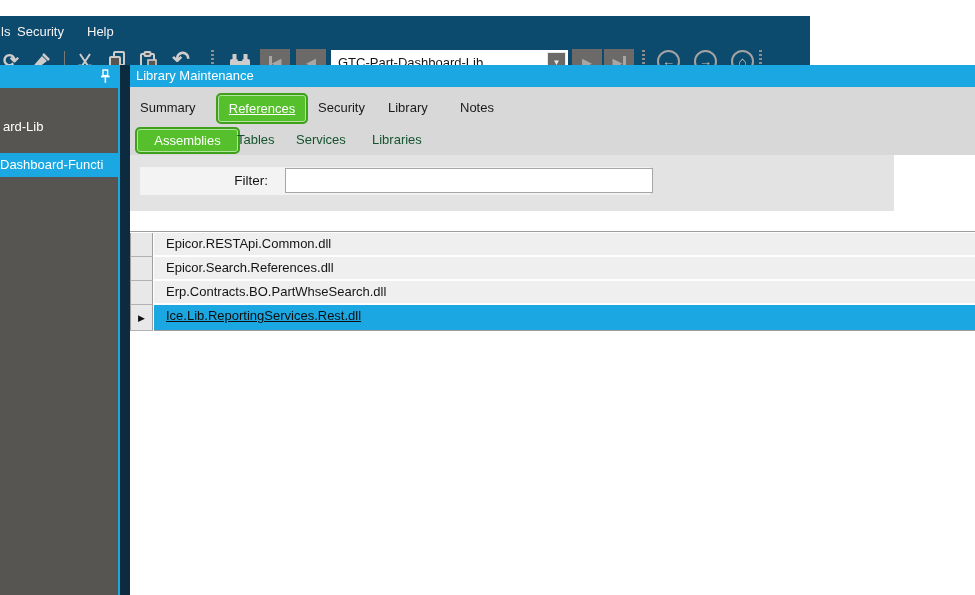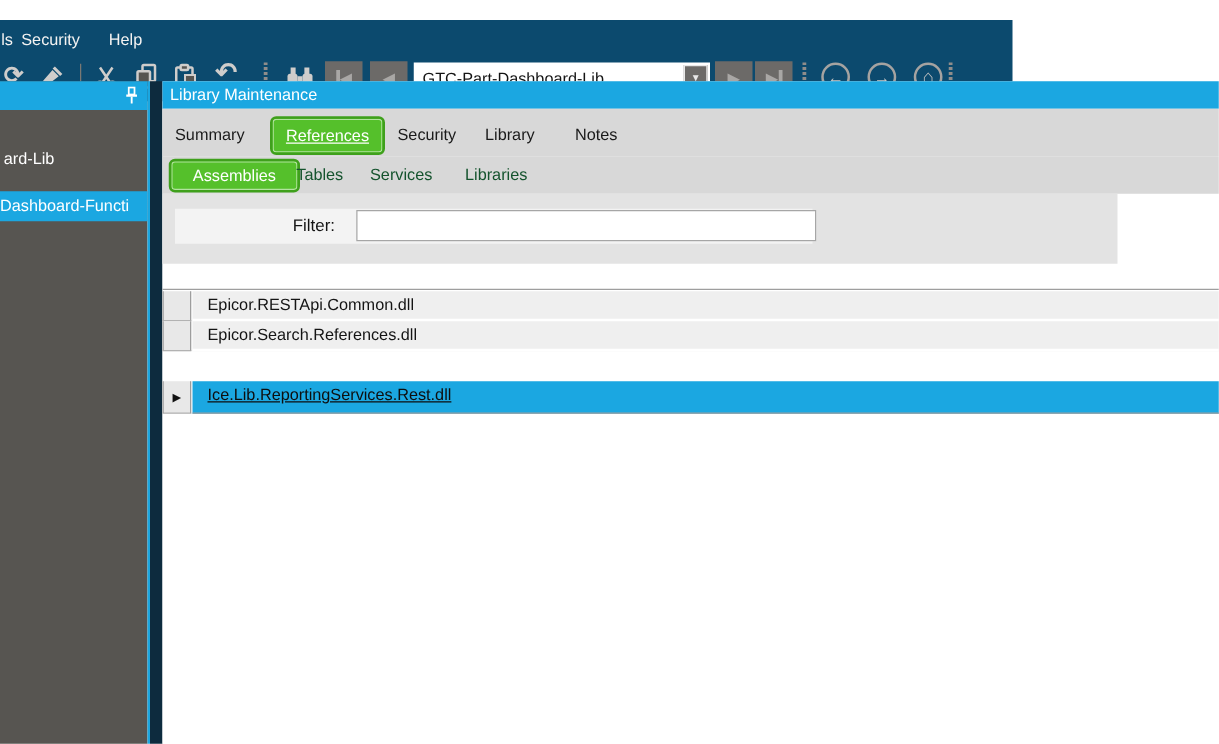--- a/index.html
+++ b/index.html
@@ -205,20 +205,24 @@
 
   <div id="grid">
     <div class="grow" id="grid-row-0" style="top:1px">
       <span class="rh"></span>
       <span class="gcell">Epicor.RESTApi.Common.dll</span>
     </div>
     <div class="grow" id="grid-row-1" style="top:25px">
       <span class="rh"></span>
       <span class="gcell">Epicor.Search.References.dll</span>
     </div>
+    <div class="grow" id="grid-row-2" style="top:49px">
+      <span class="rh"></span>
+      <span class="gcell">Erp.Contracts.BO.PartWhseSearch.dll</span>
+    </div>
     <div class="grow" id="grid-row-3" style="top:73px">
       <span class="rh">
           <span>▶</span>
         </span>
       <span class="gcell">Ice.Lib.ReportingServices.Rest.dll</span>
     </div>
   </div>
 </div>
 
 </body></html>

